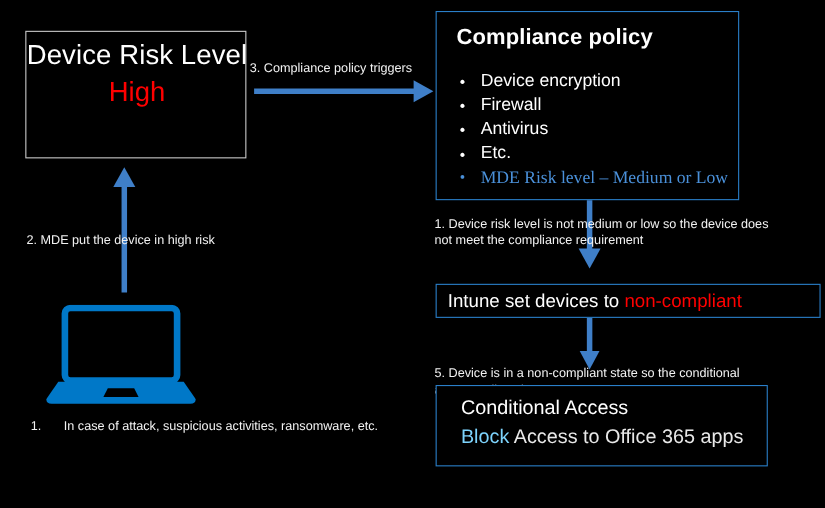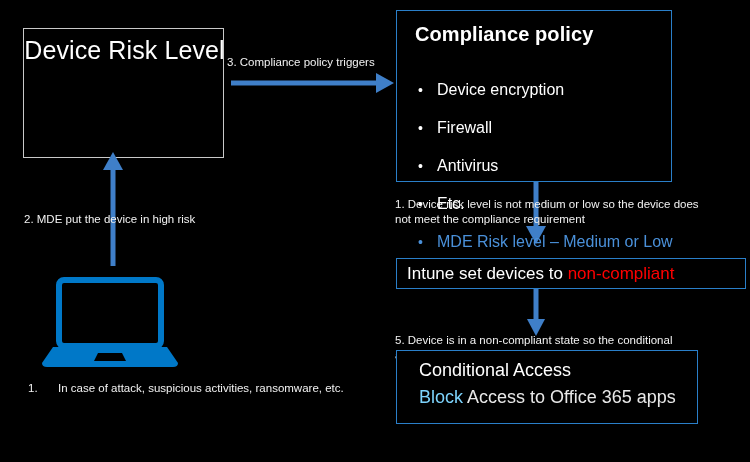--- a/index.html
+++ b/index.html
@@ -16,21 +16,21 @@
     font-family: "Liberation Sans", sans-serif;
     color: #ffffff;
   }
 
   
   #device-risk-box {
     position: absolute;
     left: 23px;
     top: 28px;
     width: 201px;
-    height: 130px;
+    height: 116px;
     border: 1px solid #c9c9c9;
     box-sizing: border-box;
     background: #000000;
   }
   #device-risk-title {
     position: absolute;
     left: 0;
     top: 6px;
     width: 201px;
     text-align: center;
@@ -111,30 +111,29 @@
     padding: 0;
     list-style: none;
   }
   #compliance-list li {
     position: relative;
     padding-left: 24px;
     font-size: 16px;
     line-height: 22px;
     color: #ffffff;
     white-space: nowrap;
-    margin-top: 16px;
   }
   #compliance-list li::before {
     content: "\2022";
     position: absolute;
     left: 5px;
     top: 0;
     font-size: 14px;
   }
-  #compliance-list li.accent { color: #4a90d9; }
+  #compliance-list li.accent { color: #4a90d9; font-family: Liberation Serif, serif; }
 
   
   #intune-box {
     position: absolute;
     left: 396px;
     top: 258px;
     width: 350px;
     height: 31px;
     border: 1px solid #2a7fc9;
     box-sizing: border-box;
@@ -182,20 +181,21 @@
   }
   #conditional-action .danger { color: #7dd3fc; }
 </style>
 </head>
 <body>
 
 <div id="canvas">
 
   <div id="device-risk-box">
     <div id="device-risk-title">Device Risk Level</div>
+    <div id="device-risk-value">High</div>
   </div>
 
   <svg id="laptop-icon" viewBox="0 0 136 92">
 
     <rect x="17" y="3" width="102" height="66" rx="5" ry="5" fill="none" stroke="#0078c8" stroke-width="6"></rect>
 
     <path d="M 11 70 L 125 70 L 136 86 Q 136 90 131 90 L 5 90 Q 0 90 0 86 Z" fill="#0078c8"></path>
 
     <path d="M 56 76 L 80 76 L 84 84 L 52 84 Z" fill="#000000"></path>
   </svg>

